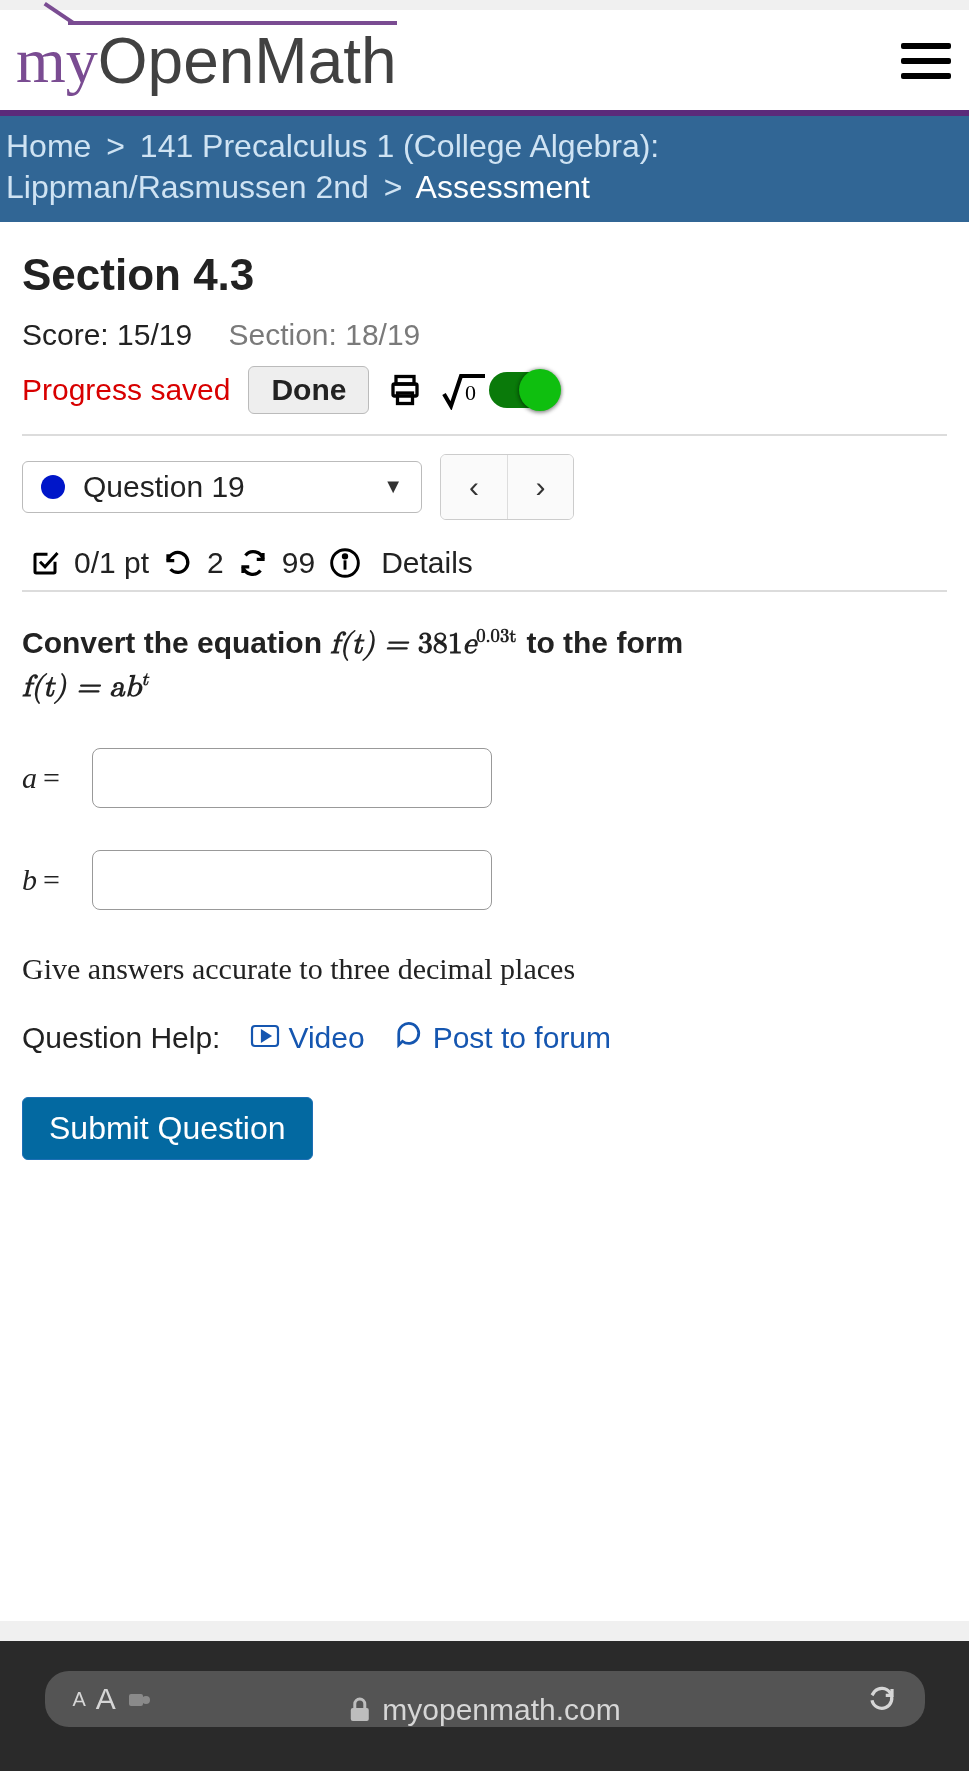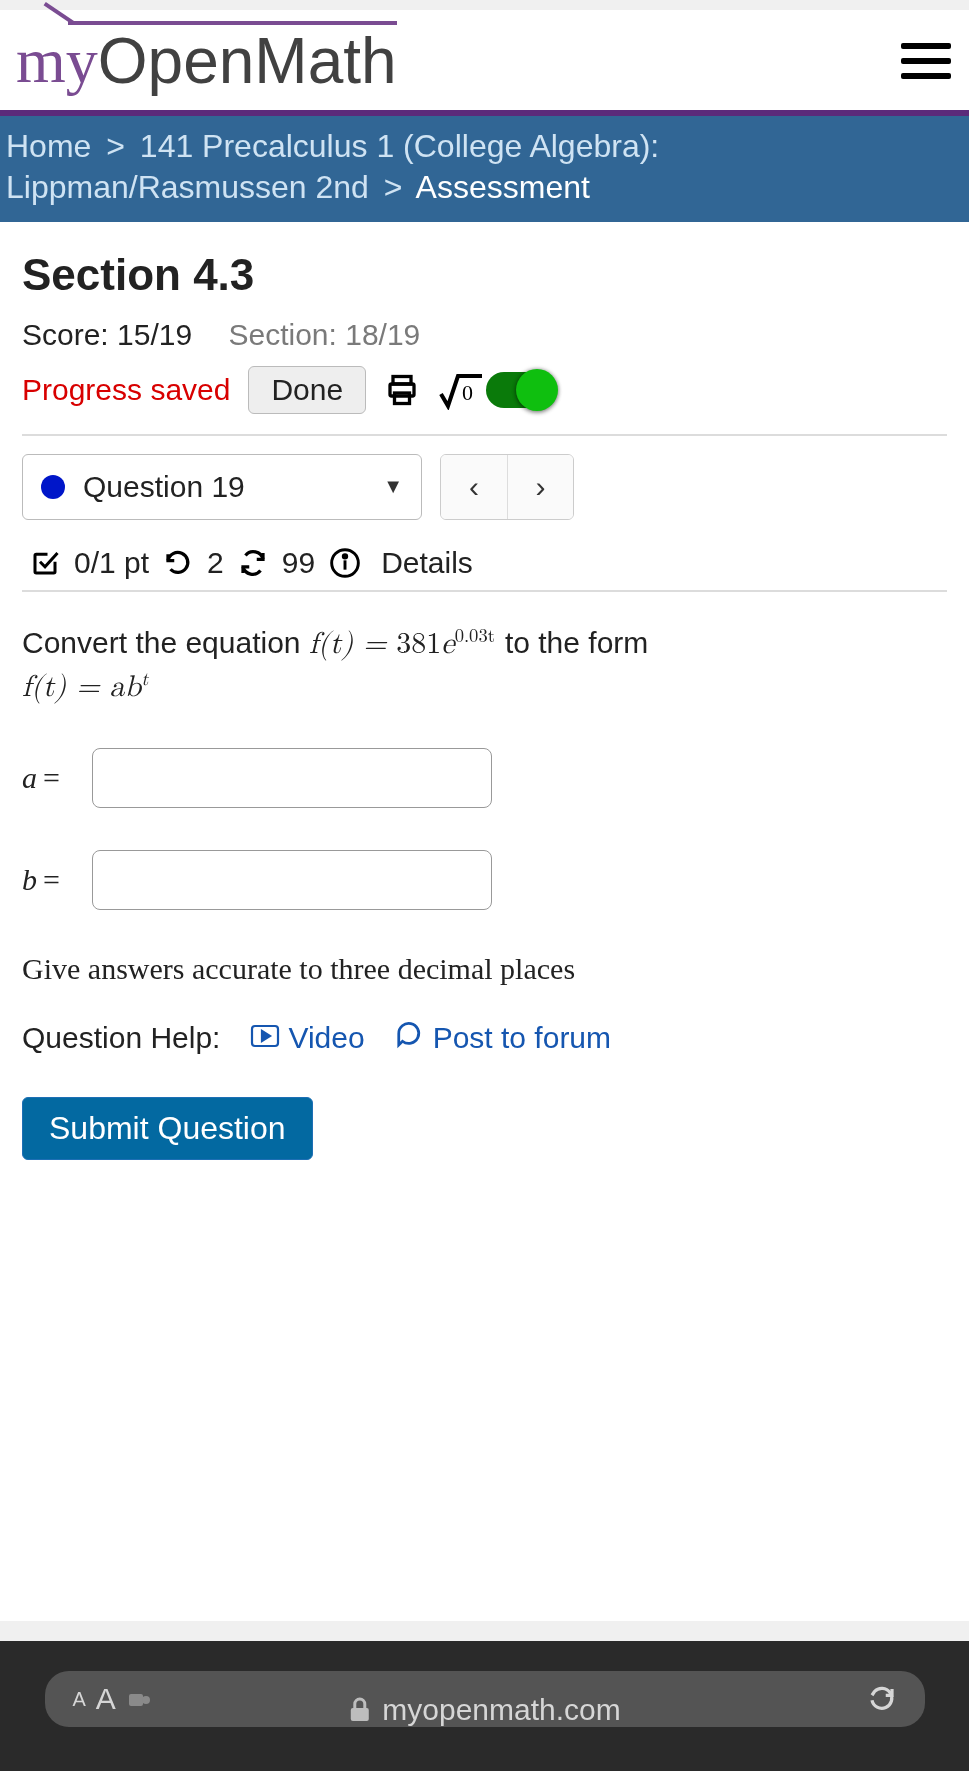--- a/index.html
+++ b/index.html
@@ -36,47 +36,47 @@
   
   .content { background:#fff; flex:1; padding:28px 22px 0 22px; }
 
   h1.section-title { font-size:44px; font-weight:700; margin-bottom:18px; }
 
   .score-line { font-size:30px; margin-bottom:14px; }
   .score-line .answered-label { color:#7a7a7a; margin-left:28px; }
 
   .progress-row { display:flex; align-items:center; gap:18px; font-size:30px; margin-bottom:20px; }
   .progress-saved { color:#d80000; }
-  .done-btn { background:#eeeeee; border:1px solid #bbb; border-radius:6px; padding:6px 22px; font-size:30px; color:#222; cursor:pointer; }
+  .done-btn { background:#eeeeee; border:1px solid #bbb; border-radius:6px; padding:6px 22px; font-size:30px; color:#222; cursor:pointer;font-weight:bold; }
   .print-icon svg, .sqrt-wrap svg { display:block; }
   .sqrt-wrap { display:flex; align-items:center; gap:2px; }
   .toggle { width:70px; height:36px; border-radius:18px; background:#0a7a0a; position:relative; }
   .toggle .knob { position:absolute; right:-2px; top:-3px; width:42px; height:42px; border-radius:50%; background:#0fbf0f; box-shadow:0 0 4px rgba(0,0,0,.4), 0 2px 4px rgba(0,0,0,.3); }
 
   hr.sep { border:none; border-top:2px solid #dcdcdc; margin:6px 0 18px 0; }
 
   
   .qnav-row { display:flex; align-items:center; gap:18px; margin-bottom:26px; }
-  .qselect { flex:0 0 auto; width:400px; height:66px; border:1px solid #bbb; border-radius:6px; background:#fff; display:flex; align-items:center; padding:0 18px; cursor:pointer; position:relative; }
+  .qselect { flex:0 0 auto; width:400px; height:52px; border:1px solid #bbb; border-radius:6px; background:#fff; display:flex; align-items:center; padding:0 18px; cursor:pointer; position:relative; }
   .qselect .dot { width:24px; height:24px; border-radius:50%; background:#0016c9; margin-right:18px; flex:none; }
   .qselect .label { font-size:30px; }
   .qselect .caret { margin-left:auto; font-size:20px; color:#333; }
   .navpair { display:flex; border:1px solid #ccc; border-radius:6px; overflow:hidden; height:66px; }
   .navpair button { width:66px; background:#fafafa; border:none; font-size:30px; color:#333; cursor:pointer; }
   .navpair button + button { border-left:1px solid #ddd; }
 
   
   .pts-row { display:flex; align-items:center; gap:14px; font-size:30px; margin-bottom:10px; padding-left:8px;}
   .pts-row svg { display:block; }
   .pts-row .details { margin-left:6px; }
 
   hr.sep2 { border:none; border-top:2px solid #dcdcdc; margin:10px 0 30px 0; }
 
   
-  .qtext { font-size:30px; line-height:1.4; margin-bottom:40px; }
+  .qtext { font-size:30px; line-height:1.4; margin-bottom:40px;font-weight:bold; }
   .math { font-family:"Cambria Math","Latin Modern Math","STIX Two Math",Georgia,serif; font-style:italic; }
   .math .rm { font-style:normal; }
   sup { font-size:0.62em; vertical-align:super; font-style:normal;}
   sup .it { font-style:italic; }
 
   
   .answer-row { display:flex; align-items:center; gap:18px; margin-bottom:42px; }
   .answer-row label { font-size:30px; font-style:italic; font-family:Georgia,serif; width:52px; text-align:left;}
   .answer-row label .eq { font-style:normal; margin-left:6px;}
   .answer-row input { width:400px; height:60px; border:1px solid #999; border-radius:8px; font-size:26px; padding:0 14px; }

